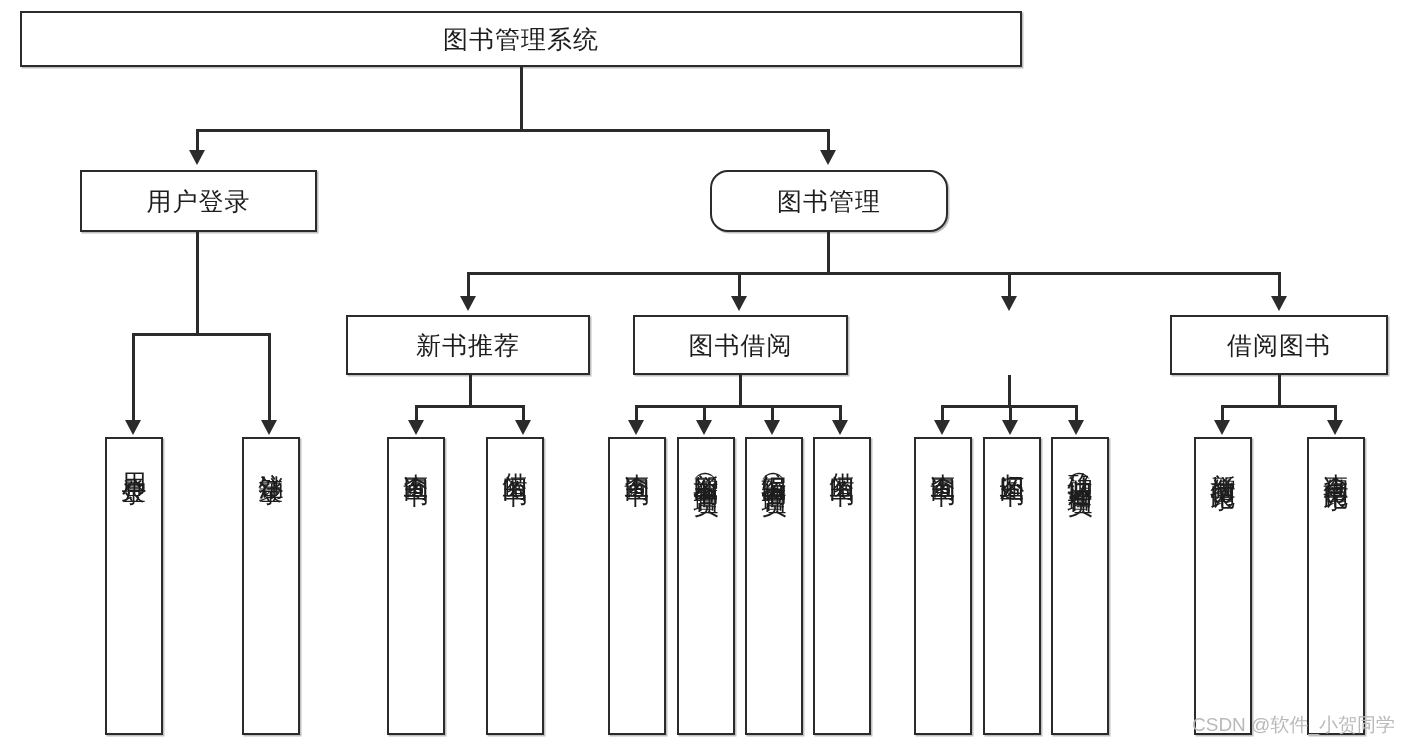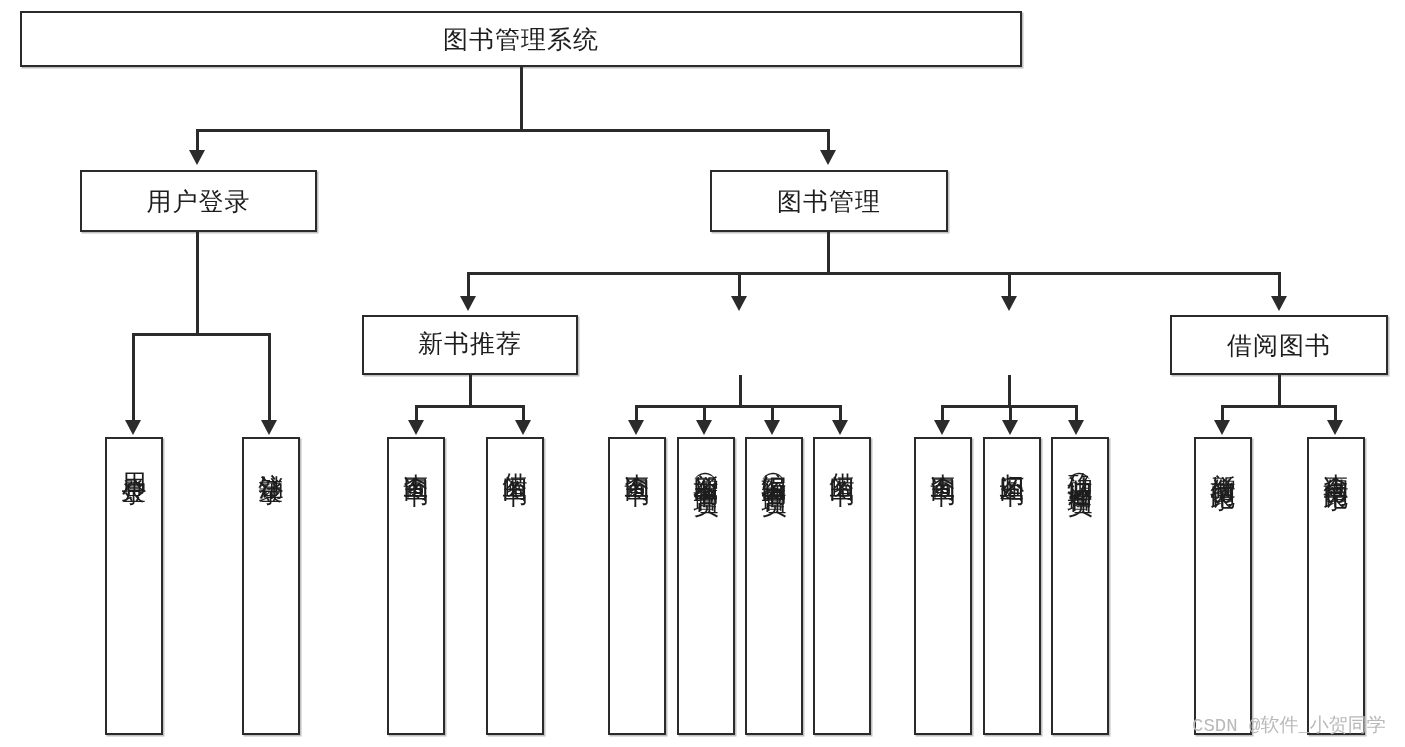--- a/index.html
+++ b/index.html
@@ -58,21 +58,21 @@
     border-top:15px solid #2b2b2b;
   }
 
   
   #watermark{
     position:absolute;
     left:1192px;top:712px;
     font-size:19px;
     color:#b9b9b9;
     white-space:nowrap;
-    font-family:Liberation Mono, monospace;
+    font-family:Liberation Sans, sans-serif;
     pointer-events:none;
   }
 </style>
 </head>
 <body>
 
 <div id="diagram">
 
   <div class="node root h" style="left:20px;top:11px;width:1002px;height:56px;">
     <span class="label">图书管理系统</span>
@@ -82,21 +82,21 @@
 
   <div class="ln h" style="left:196px;top:129px;width:634px;height:3px;"></div>
   <div class="ln v" style="left:196px;top:129px;width:3px;height:25px;"></div>
   <div class="arrow" style="left:189px;top:150px;"></div>
   <div class="ln v" style="left:827px;top:129px;width:3px;height:25px;"></div>
   <div class="arrow" style="left:820px;top:150px;"></div>
 
   <div class="node h" style="left:80px;top:170px;width:237px;height:62px;">
     <span class="label">用户登录</span>
   </div>
-  <div class="node h" style="left:710px;top:170px;width:238px;height:62px;">
+  <div class="node h" style="left:710px;top:170px;width:238px;height:62px;border-radius:18px;">
     <span class="label">图书管理</span>
   </div>
 
   <div class="ln v" style="left:196px;top:232px;width:3px;height:103px;"></div>
   <div class="ln h" style="left:132px;top:333px;width:138px;height:3px;"></div>
   <div class="ln v" style="left:132px;top:333px;width:3px;height:89px;"></div>
   <div class="arrow" style="left:125px;top:420px;"></div>
   <div class="ln v" style="left:268px;top:333px;width:3px;height:89px;"></div>
   <div class="arrow" style="left:261px;top:420px;"></div>
 
@@ -104,22 +104,25 @@
   <div class="ln h" style="left:467px;top:272px;width:814px;height:3px;"></div>
   <div class="ln v" style="left:467px;top:272px;width:3px;height:28px;"></div>
   <div class="arrow" style="left:460px;top:296px;"></div>
   <div class="ln v" style="left:738px;top:272px;width:3px;height:28px;"></div>
   <div class="arrow" style="left:731px;top:296px;"></div>
   <div class="ln v" style="left:1008px;top:272px;width:3px;height:28px;"></div>
   <div class="arrow" style="left:1001px;top:296px;"></div>
   <div class="ln v" style="left:1278px;top:272px;width:3px;height:28px;"></div>
   <div class="arrow" style="left:1271px;top:296px;"></div>
 
-  <div class="node h" style="left:362px;top:315px;width:216px;height:60px;font-family:Liberation Mono, monospace;">
+  <div class="node h" style="left:346px;top:315px;width:244px;height:60px;">
     <span class="label">新书推荐</span>
+  </div>
+  <div class="node h" style="left:633px;top:315px;width:215px;height:60px;">
+    <span class="label">图书借阅</span>
   </div>
   <div class="node h" style="left:1170px;top:315px;width:218px;height:60px;">
     <span class="label">借阅图书</span>
   </div>
 
   <div class="ln v" style="left:469px;top:375px;width:3px;height:32px;"></div>
   <div class="ln h" style="left:415px;top:405px;width:110px;height:3px;"></div>
   <div class="ln v" style="left:415px;top:405px;width:3px;height:17px;"></div>
   <div class="arrow" style="left:408px;top:420px;"></div>
   <div class="ln v" style="left:522px;top:405px;width:3px;height:17px;"></div>

